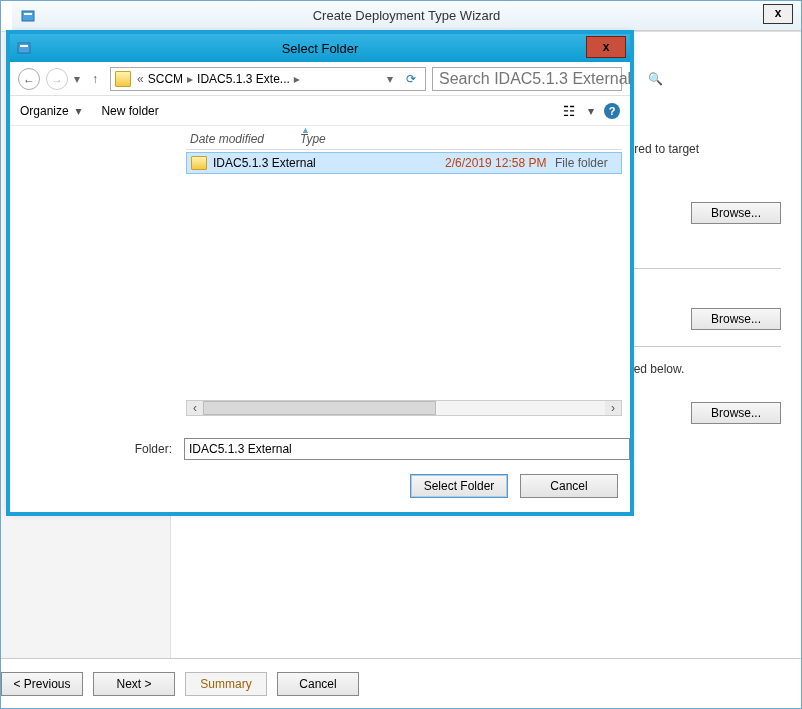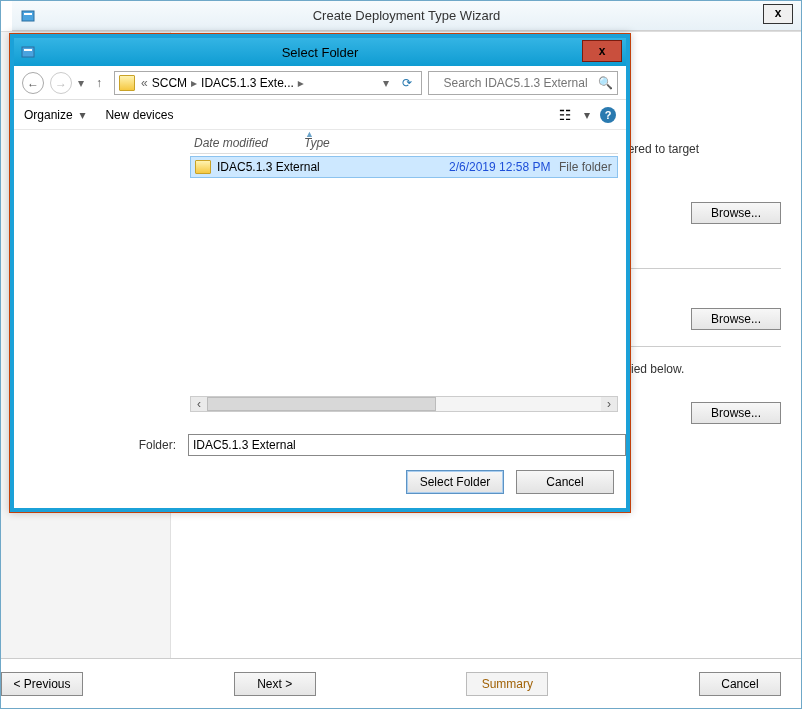--- a/index.html
+++ b/index.html
@@ -80,21 +80,21 @@
     line-height:20px;
     margin-left:auto;
   }
   .wizard-footer {
     position:absolute;
     left:0; right:0; bottom:0;
     height:50px;
     border-top:1px solid #ccc;
     display:flex;
     align-items:center;
-    justify-content:space-between;
+    justify-content:flex-start;
     gap:10px;
     padding-right:20px;
     background:#fff;
   }
   .wiz-btn {
     width:82px; height:24px;
     border:1px solid #888;
     background:linear-gradient(#f7f7f7,#e5e5e5);
     font-size:12px;
     cursor:pointer;
@@ -102,21 +102,21 @@
   .wiz-btn.disabled {
     color:#a16207; border-color:#bbb; background:#f4f4f4;
     cursor:default;
   }
   
   .dialog {
     position:absolute;
     left:8px; top:32px;
     width:622px; height:480px;
     background:#fff;
-    border:5px solid #c2410c;
+    border:1px solid #c2410c;
     box-shadow:0 0 8px rgba(0,0,0,.2);
     z-index:5;
   }
   .dlg-glow {
     position:absolute;
     left:-4px; top:-4px; right:-4px; bottom:-4px;
     border:4px solid #1ba1d8;
     z-index:-1;
   }
   .dlg-title {
@@ -182,21 +182,21 @@
     display:flex;align-items:center;justify-content:center;
     color:#2a7ab0; margin-left:4px; cursor:pointer;
   }
   .search-box {
     width:190px; height:24px;
     border:1px solid #aaa;
     display:flex;align-items:center;
     padding:0 4px; color:#888; background:#fff;
   }
   .search-box input {
-    border:none; outline:none; flex:1; font-size:12px; color:#0c4a6e; background:transparent;text-align:center;
+    border:none; outline:none; flex:1; font-size:16px; color:#0c4a6e; background:transparent;
   }
   .search-ic { color:#555; cursor:pointer; }
   .toolbar {
     height:30px;
     display:flex; align-items:center;
     padding:0 10px;
     gap:20px;
     border-bottom:1px solid #e8e8e8;
   }
   .toolbar-right {
@@ -244,21 +244,21 @@
     cursor:pointer;
   }
   .file-row .fic {
     width:16px;height:14px;
     background:linear-gradient(#fff3b0,#f5c842);
     border:1px solid #c9a227;
     border-radius:1px;
     margin:0 6px 0 4px;
   }
   .file-row .fname { width:232px; }
-  .file-row .fdate { width:110px; color:#1d4ed8; }
+  .file-row .fdate { width:110px; color:#c2410c; }
   .file-row .ftype { color:#555; }
   .hscroll {
     position:absolute;
     left:0; right:0; bottom:0; height:16px;
     border:1px solid #ccc;
     background:#f4f4f4;
     display:flex;
   }
   .hscroll .arr {
     width:16px; height:100%; background:#eaeaea;
@@ -390,21 +390,21 @@
         <input placeholder="Search IDAC5.1.3 External" style="">
         <span class="search-ic">🔍</span>
       </div>
     </div>
 
     <div class="toolbar">
       <span style="cursor:pointer;">
         <span>Organize</span>
         <span style="color:#555;">&nbsp;▾</span>
       </span>
-      <span style="cursor:pointer;">New devices</span>
+      <span style="cursor:pointer;">New folder</span>
       <div class="toolbar-right">
         <span class="view-ic">
           <span style="font-size:14px;">☷</span>
         </span>
         <span style="color:#555;cursor:pointer;">▾</span>
         <span class="help-ic">
           <span>?</span>
         </span>
       </div>
     </div>

